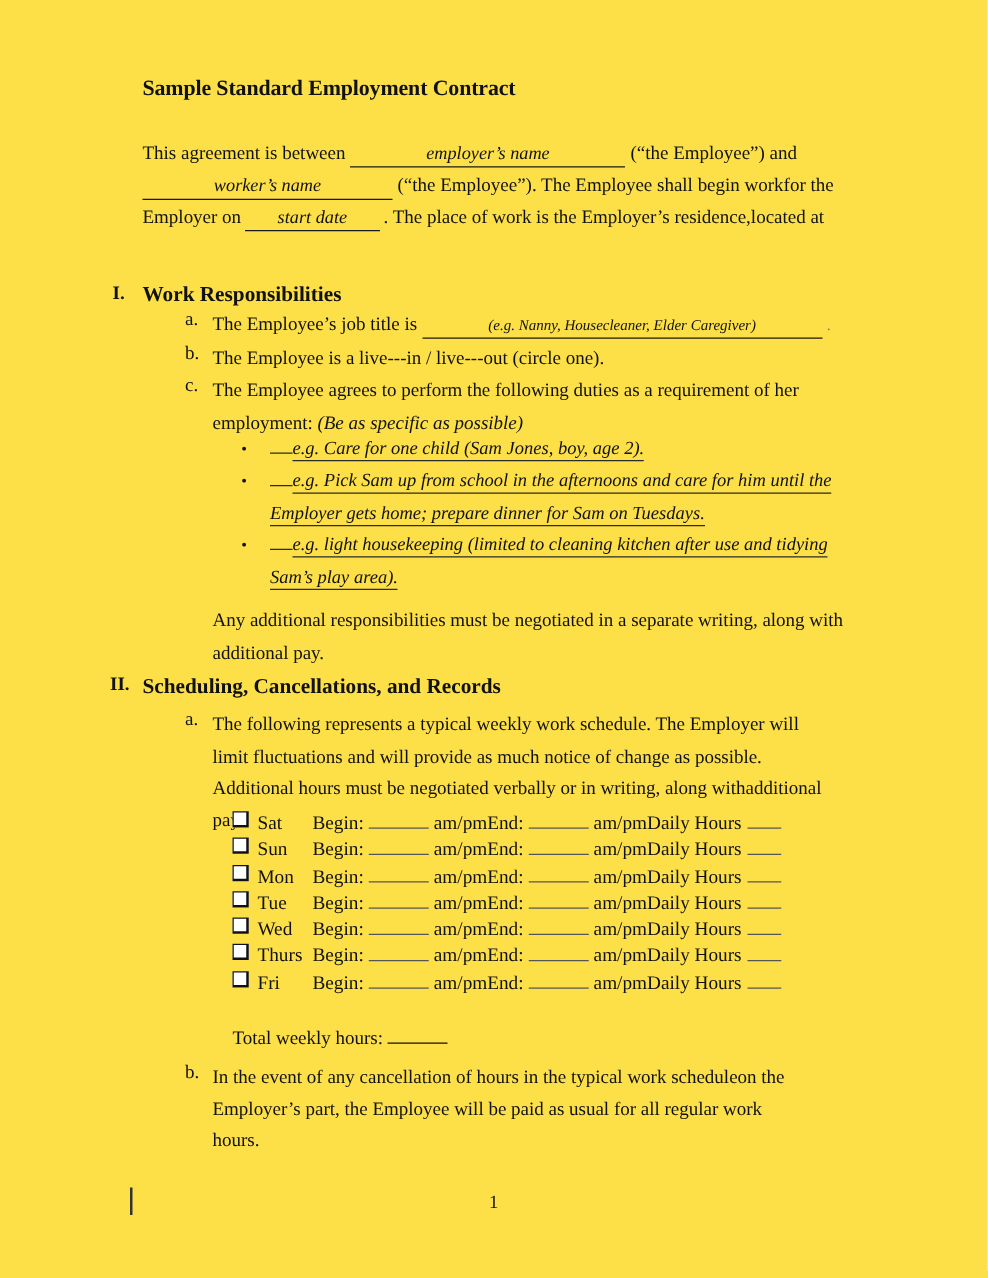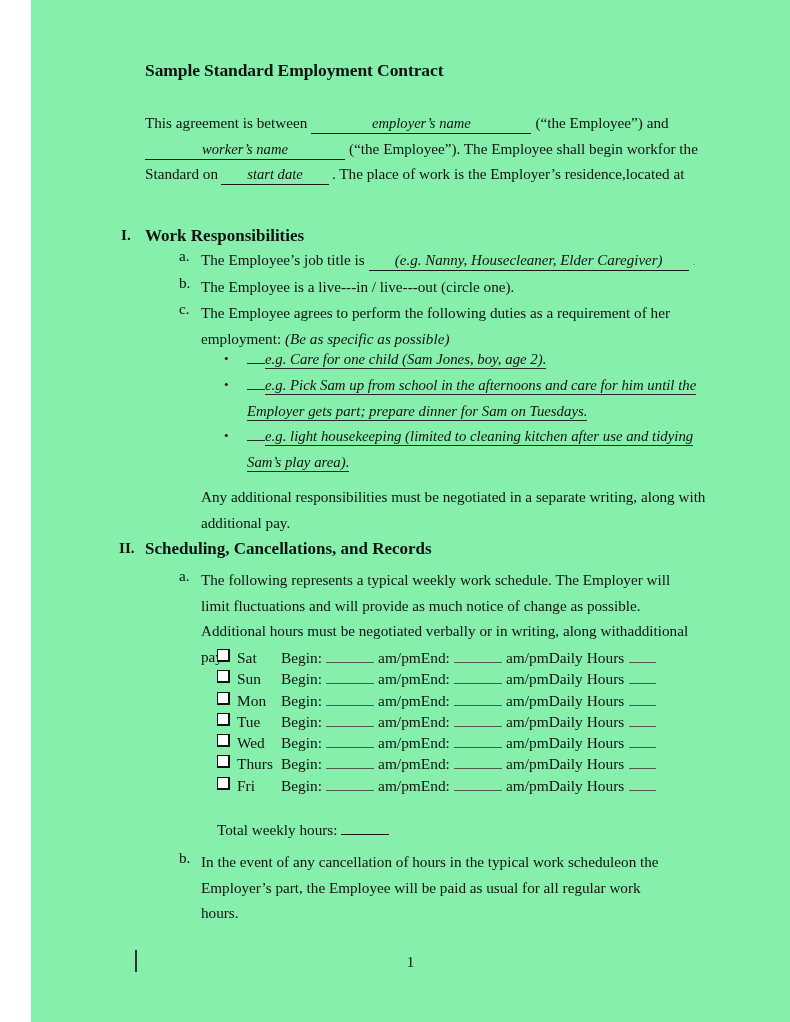--- a/index.html
+++ b/index.html
@@ -11,22 +11,21 @@
     width: 790px;
     height: 1022px;
     position: relative;
     font-family: "Liberation Serif", "DejaVu Serif", serif;
     color: #111111;
     overflow: hidden;
   }
   .page {
     position: absolute;
     inset: 0;
-    background: #86efac;
-    margin-left: 31px;
+    background: #fde047;
   }
 
   
   .doc-title {
     position: absolute;
     left: 114px;
     top: 60px;
     font-size: 17.5px;
     font-weight: bold;
     letter-spacing: -0.1px;
@@ -184,42 +183,42 @@
 
 <div class="page">
 
   <div class="doc-title">Sample Standard Employment Contract</div>
 
   <div class="intro">
     <span class="ln"><span>This agreement is between</span><span class="blank" style="width:220px;margin:0 4px;">employer’s name</span><span>(“the Employee”) and</span></span>
 
     <span class="ln"><span class="blank" style="width:200px;margin:0 4px 0 0;">worker’s name</span><span>(“the Employee”). The Employee shall begin workfor the</span></span>
 
-    <span class="ln"><span>Standard on</span><span class="blank" style="width:108px;margin:0 3px;">start date</span><span>. The place of work is the Employer’s residence,located at</span></span>
+    <span class="ln"><span>Employer on</span><span class="blank" style="width:108px;margin:0 3px;">start date</span><span>. The place of work is the Employer’s residence,located at</span></span>
 
   </div>
 
   <div class="sec-num" style="left:90px; top:226px;">I.</div>
   <div class="sec-head" style="left:114px; top:226px;">Work Responsibilities</div>
 
   <div class="item-letter" style="left:148px; top:247px;">a.</div>
-  <div class="item-body" style="left:170px; top:247px; width:515px; white-space:nowrap;"><span>The Employee’s job title is</span><span class="blank" style="width:320px;margin:0 4px;font-size:15px;text-align:center;">(e.g. Nanny, Housecleaner, Elder Caregiver)</span><span style="font-size:11px;color:#777;">.</span></div>
+  <div class="item-body" style="left:170px; top:247px; width:515px; white-space:nowrap;"><span>The Employee’s job title is</span><span class="blank" style="width:320px;margin:0 4px;font-size:12px;text-align:center;">(e.g. Nanny, Housecleaner, Elder Caregiver)</span><span style="font-size:11px;color:#777;">.</span></div>
 
   <div class="item-letter" style="left:148px; top:274px;">b.</div>
   <div class="item-body" style="left:170px; top:274px;">The Employee is a live---in / live---out (circle one).</div>
 
   <div class="item-letter" style="left:148px; top:300px;">c.</div>
   <div class="item-body" style="left:170px; top:300px; width:470px;"><span>The Employee agrees to perform the following duties as a requirement of her employment:</span>
     <span class="ital">(Be as specific as possible)</span></div>
 
   <div class="bullet-dot" style="left:193px; top:352px;">•</div>
   <div class="bullet-body" style="left:216px; top:347px;"><span class="lead-gap"></span><span class="u">e.g. Care for one child (Sam Jones, boy, age 2).</span></div>
 
   <div class="bullet-dot" style="left:193px; top:378px;">•</div>
-  <div class="bullet-body" style="left:216px; top:373px;"><span class="lead-gap"></span><span class="u">e.g. Pick Sam up from school in the afternoons and care for him until the Employer gets part; prepare dinner for Sam on Tuesdays.</span></div>
+  <div class="bullet-body" style="left:216px; top:373px;"><span class="lead-gap"></span><span class="u">e.g. Pick Sam up from school in the afternoons and care for him until the Employer gets home; prepare dinner for Sam on Tuesdays.</span></div>
 
   <div class="bullet-dot" style="left:193px; top:429px;">•</div>
   <div class="bullet-body" style="left:216px; top:424px;"><span class="lead-gap"></span><span class="u">e.g. light housekeeping (limited to cleaning kitchen after use and tidying Sam’s play area).</span></div>
 
   <div class="item-body" style="left:170px; top:484px; width:505px;">Any additional responsibilities must be negotiated in a separate writing, along with additional pay.</div>
 
   <div class="sec-num" style="left:88px; top:539px;">II.</div>
   <div class="sec-head" style="left:114px; top:539px;">Scheduling, Cancellations, and Records</div>
 
   <div class="item-letter" style="left:148px; top:567px;">a.</div>

